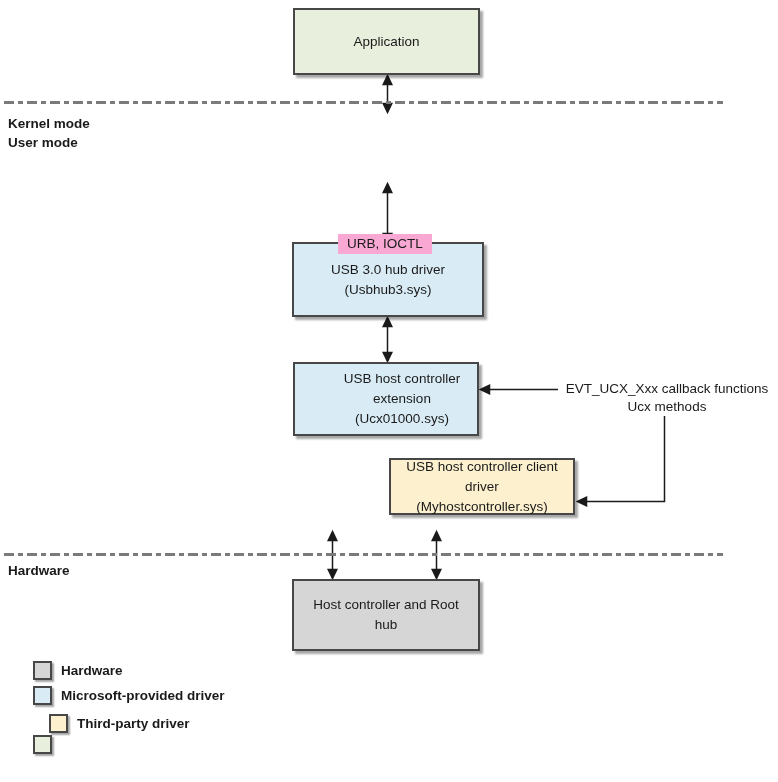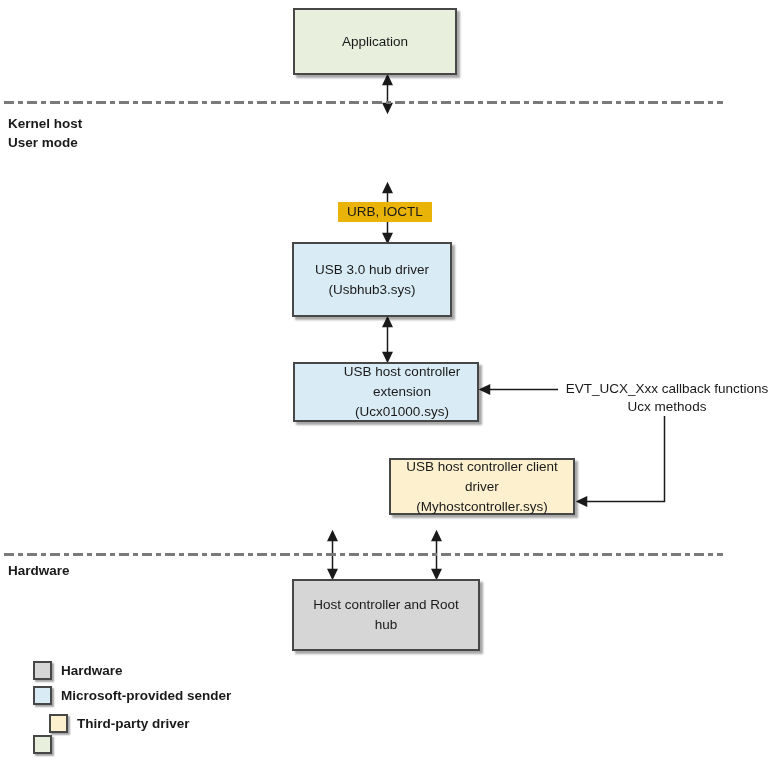--- a/index.html
+++ b/index.html
@@ -16,21 +16,21 @@
   .box-label{white-space:pre-line;}
   .mode-label{position:absolute;font-weight:bold;font-size:13.5px;z-index:3;}
   .dash-line{
     position:absolute;left:4px;width:719px;height:3px;z-index:1;
     background:repeating-linear-gradient(to right,#7a7a7a 0 10px,transparent 10px 14px,#7a7a7a 14px 19px,transparent 19px 23px);
   }
   #arrows{position:absolute;left:0;top:0;z-index:1;}
   .float-label{
     position:absolute;font-size:13.5px;line-height:18px;text-align:center;z-index:3;
   }
-  #urb-label{background:#eab308;padding:1px 4px;}
+  #urb-label{background:#f9a8d4;padding:1px 4px;margin-top:32px;}
   .legend-row{
     position:absolute;left:33px;display:flex;align-items:center;gap:9px;z-index:2;
   }
   .legend-swatch{
     width:15px;height:15px;flex:0 0 auto;border:2px solid #474747;box-sizing:content-box;
     box-shadow:2px 2px 1.5px rgba(0,0,0,0.35);
   }
   .legend-label{font-weight:bold;font-size:13.5px;line-height:16px;white-space:pre-line;}
 </style>
 </head>
@@ -80,34 +80,34 @@
         <polygon points="436.5,531.5 432.2,540.5 440.8,540.5"></polygon>
         <polygon points="436.5,578.5 432.2,569.5 440.8,569.5"></polygon>
       </g>
     </g>
   </svg>
 
   <div class="dash-line" style="top:101px;"></div>
   <div class="dash-line" style="top:553px;"></div>
 
   <div class="mode-label" style="left:8px;top:102px;margin-top:33px;">User mode</div>
-  <div class="mode-label" style="left:8px;top:116px;">Kernel host</div>
+  <div class="mode-label" style="left:8px;top:116px;">Kernel mode</div>
   <div class="mode-label" style="left:8px;top:563px;">Hardware</div>
 
-  <div class="box" style="left: 293px; top: 8px; width: 164px; height: 67px; background-color: rgb(233, 239, 221);">
+  <div class="box" style="left: 293px; top: 8px; width: 187px; height: 67px; background-color: rgb(233, 239, 221);">
     <span class="box-label">Application</span>
   </div>
 
 
-  <div class="box" style="left: 292px; top: 242px; width: 160px; height: 75px; background-color: rgb(217, 236, 245);">
+  <div class="box" style="left: 292px; top: 242px; width: 192px; height: 75px; background-color: rgb(217, 236, 245);">
     <span class="box-label">USB 3.0 hub driver
 (Usbhub3.sys)</span>
   </div>
 
-  <div class="box" style="left: 293px; top: 362px; width: 186px; height: 60px; background-color: rgb(217, 236, 245); padding-left: 32px;">
+  <div class="box" style="left: 293px; top: 362px; width: 186px; height: 74px; background-color: rgb(217, 236, 245); padding-left: 32px;">
     <span class="box-label">USB host controller
 extension (Ucx01000.sys)</span>
   </div>
 
 
   <div class="box" style="left: 389px; top: 458px; width: 186px; height: 57px; background-color: rgb(252, 240, 206);">
     <span class="box-label">USB host controller client
 driver
 (Myhostcontroller.sys)</span>
   </div>
@@ -122,21 +122,21 @@
   <div class="float-label" style="left:556px;top:380px;width:222px;white-space:pre-line;">EVT_UCX_Xxx callback functions
 Ucx methods</div>
 
   <div>
     <div class="legend-row" style="top:661px;">
       <span class="legend-swatch" style="background-color: rgb(214, 214, 214);"></span>
       <span class="legend-label">Hardware</span>
     </div>
     <div class="legend-row" style="top:686px;">
       <span class="legend-swatch" style="background-color: rgb(217, 236, 245);"></span>
-      <span class="legend-label">Microsoft-provided sender</span>
+      <span class="legend-label">Microsoft-provided driver</span>
     </div>
     <div class="legend-row" style="top:714px;padding-left:16px;">
       <span class="legend-swatch" style="background-color: rgb(252, 240, 206);"></span>
       <span class="legend-label">Third-party driver</span>
     </div>
     <div class="legend-row" style="top:735px;">
       <span class="legend-swatch" style="background-color: rgb(233, 239, 221);"></span>
     </div>
   </div>
 

